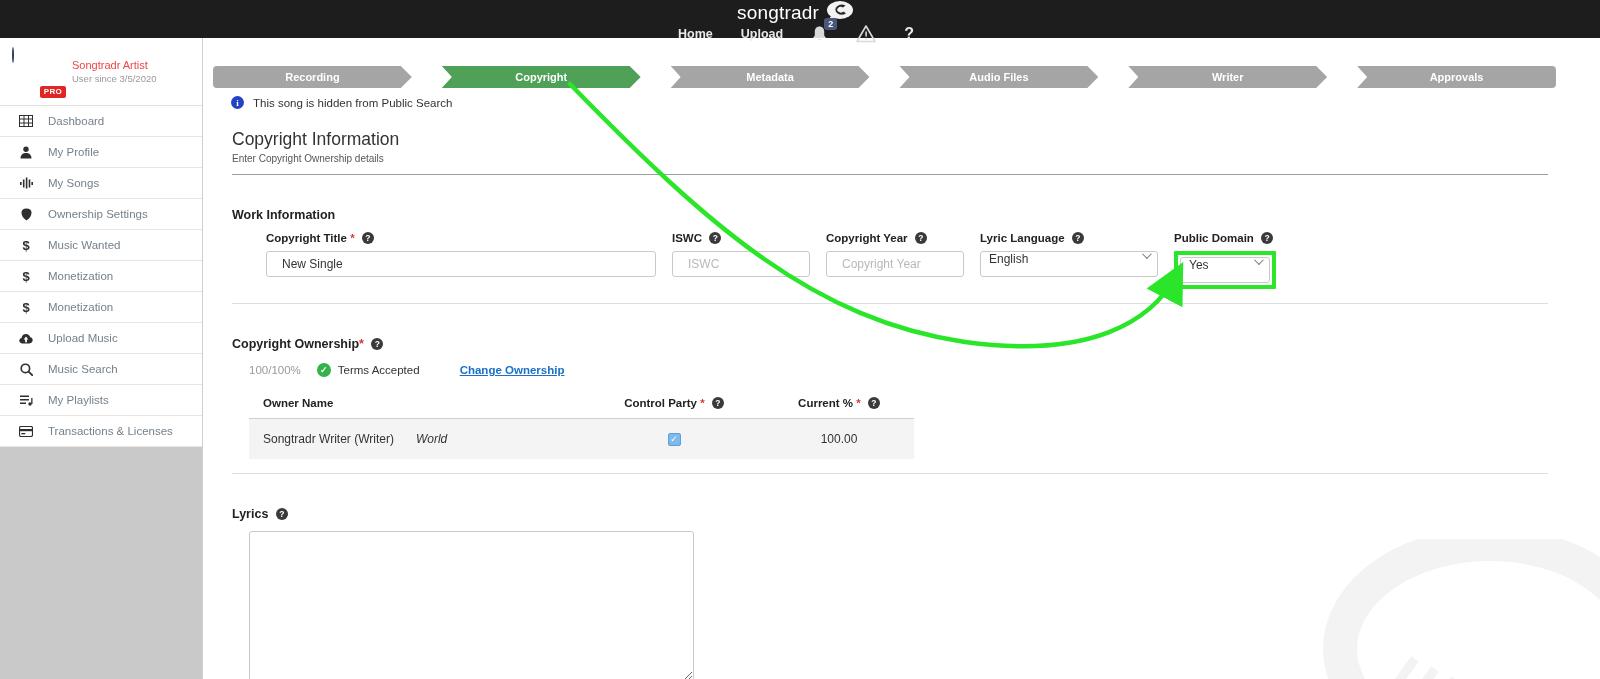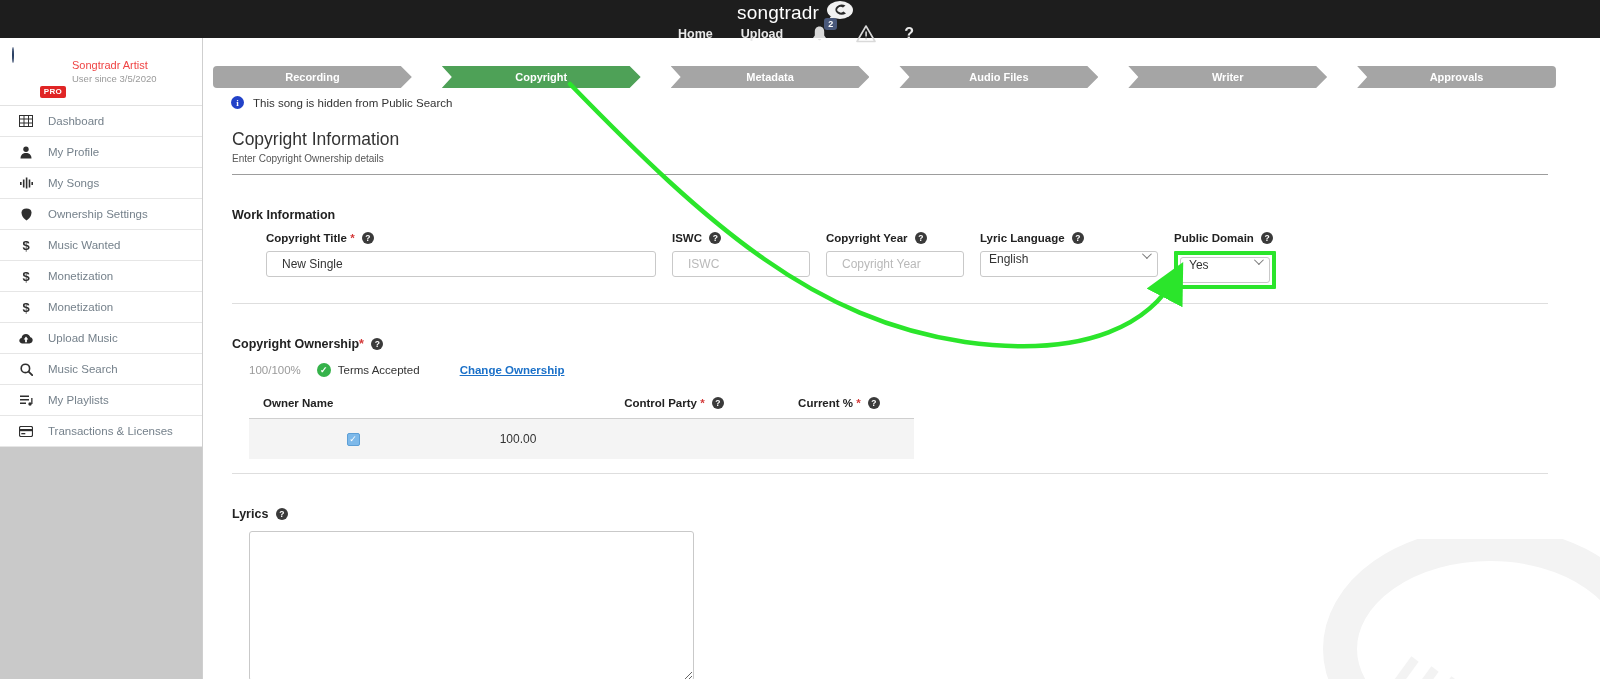--- a/index.html
+++ b/index.html
@@ -388,20 +388,24 @@
           <span class="req">*</span>
           <span class="help-icon">?</span></span>
         </span>
         <span class="col-pct hcell">
           <span><span>Current %</span>
           <span class="req">*</span>
           <span class="help-icon">?</span></span>
         </span>
       </div>
       <div class="ot-row">
+        <span class="col-owner">
+          <span>Songtradr Writer (Writer)</span>
+          <span class="territory">World</span>
+        </span>
         <span class="col-control">
           <span class="checkbox">✓</span>
         </span>
         <span class="col-pct">100.00</span>
       </div>
     </div>
 
     <hr class="soft">
 
     

